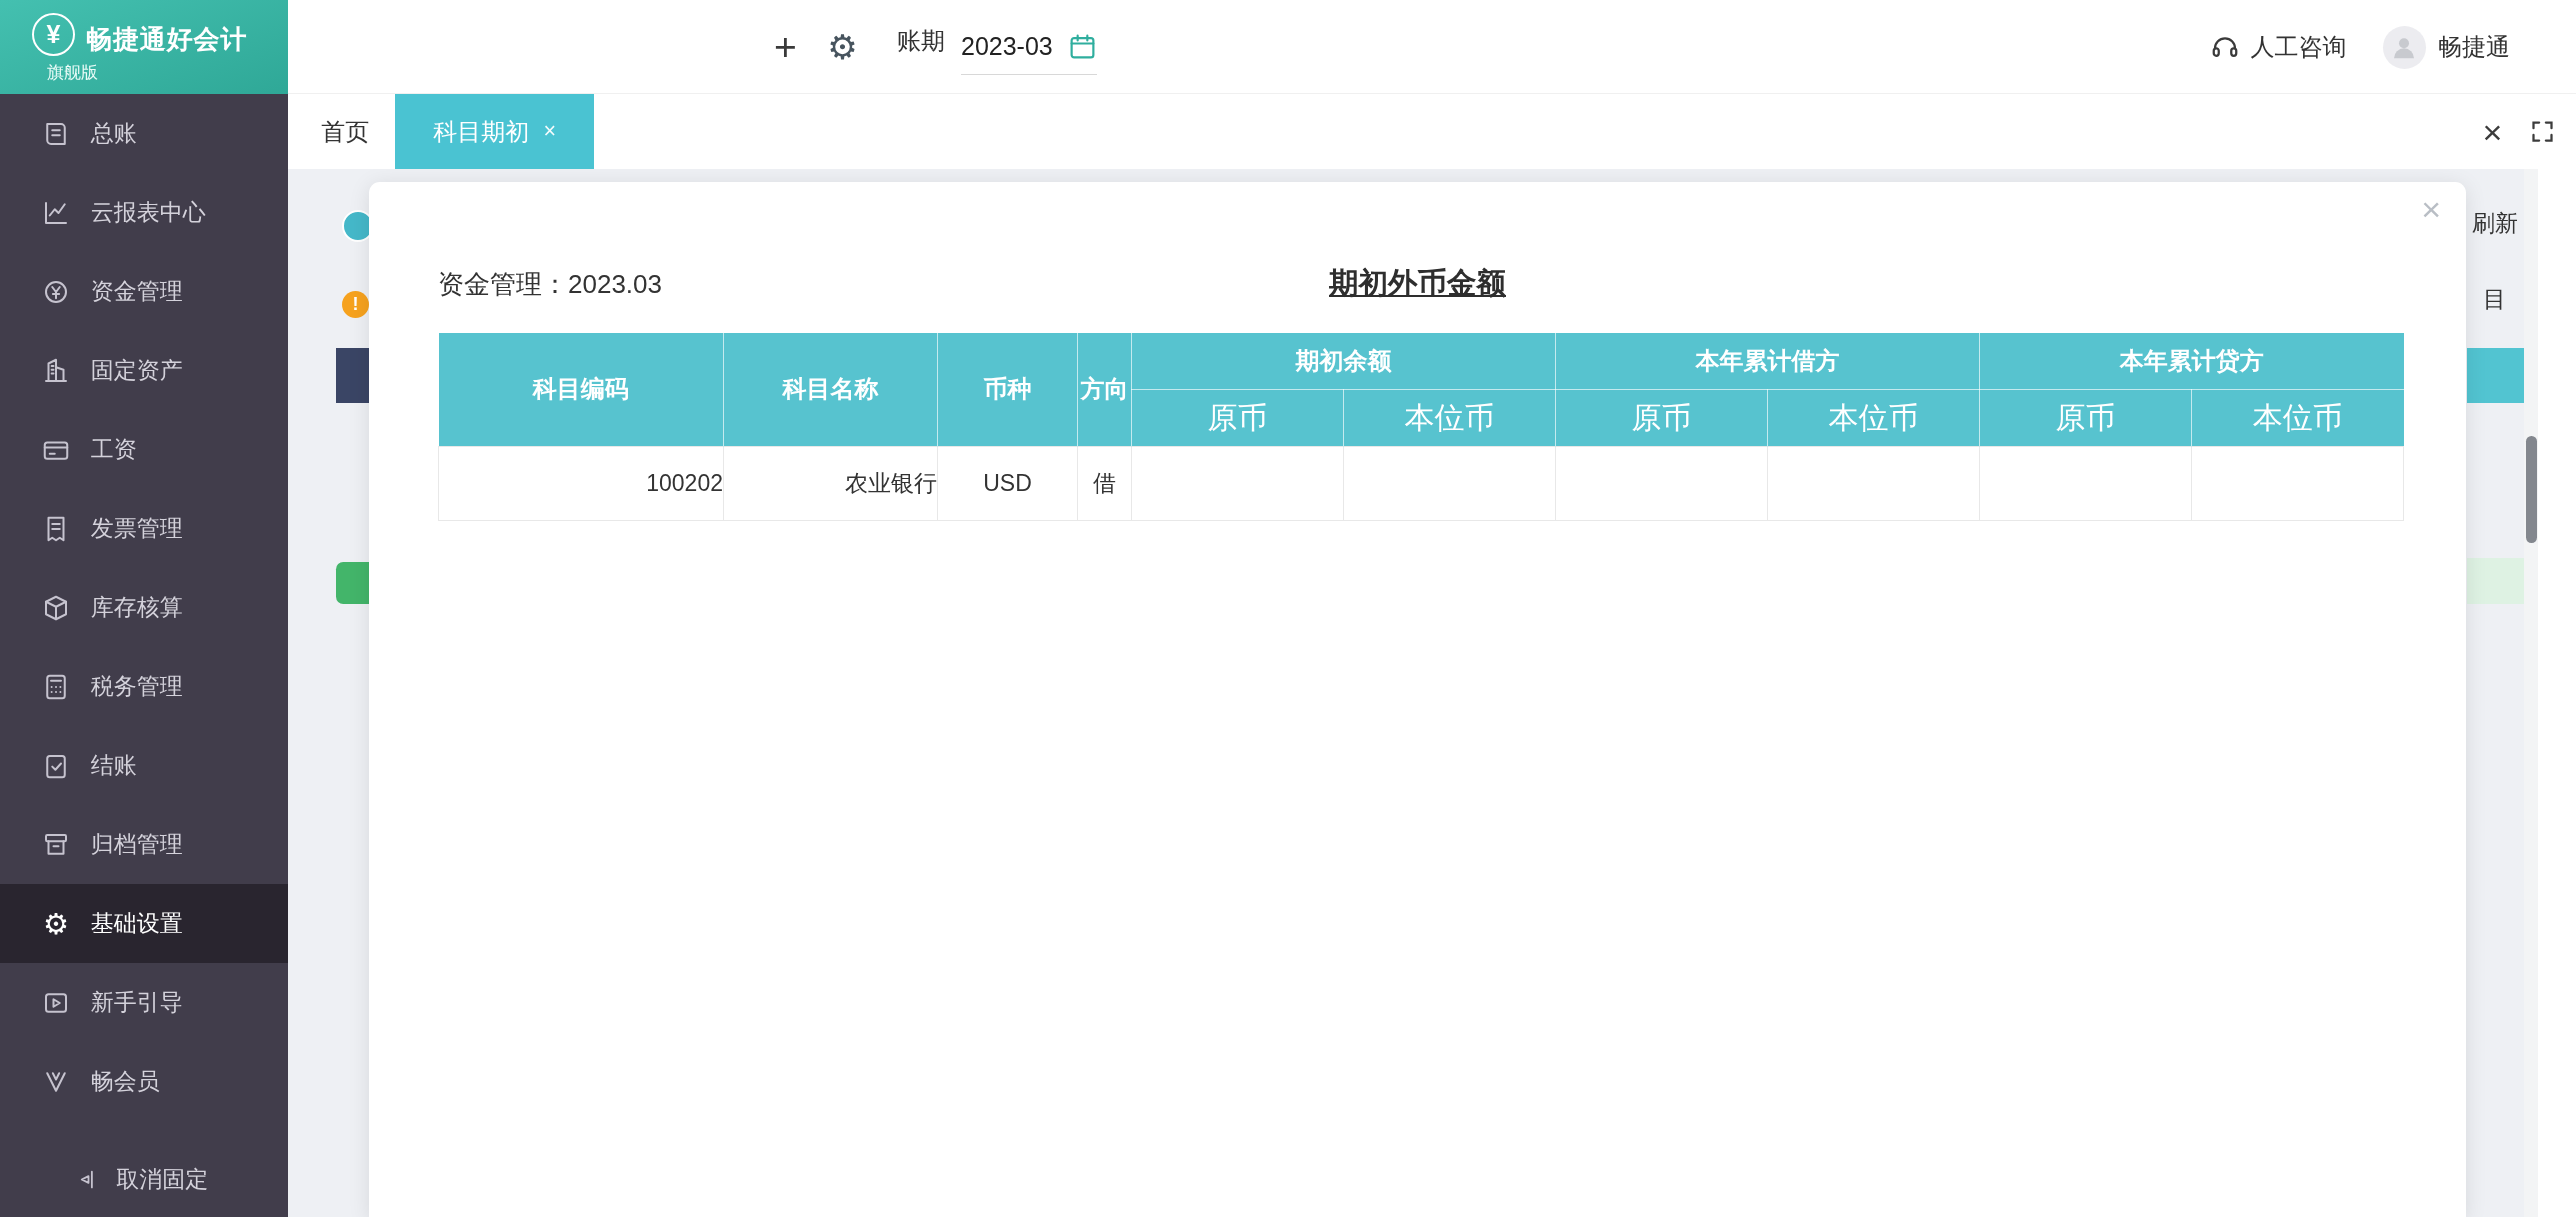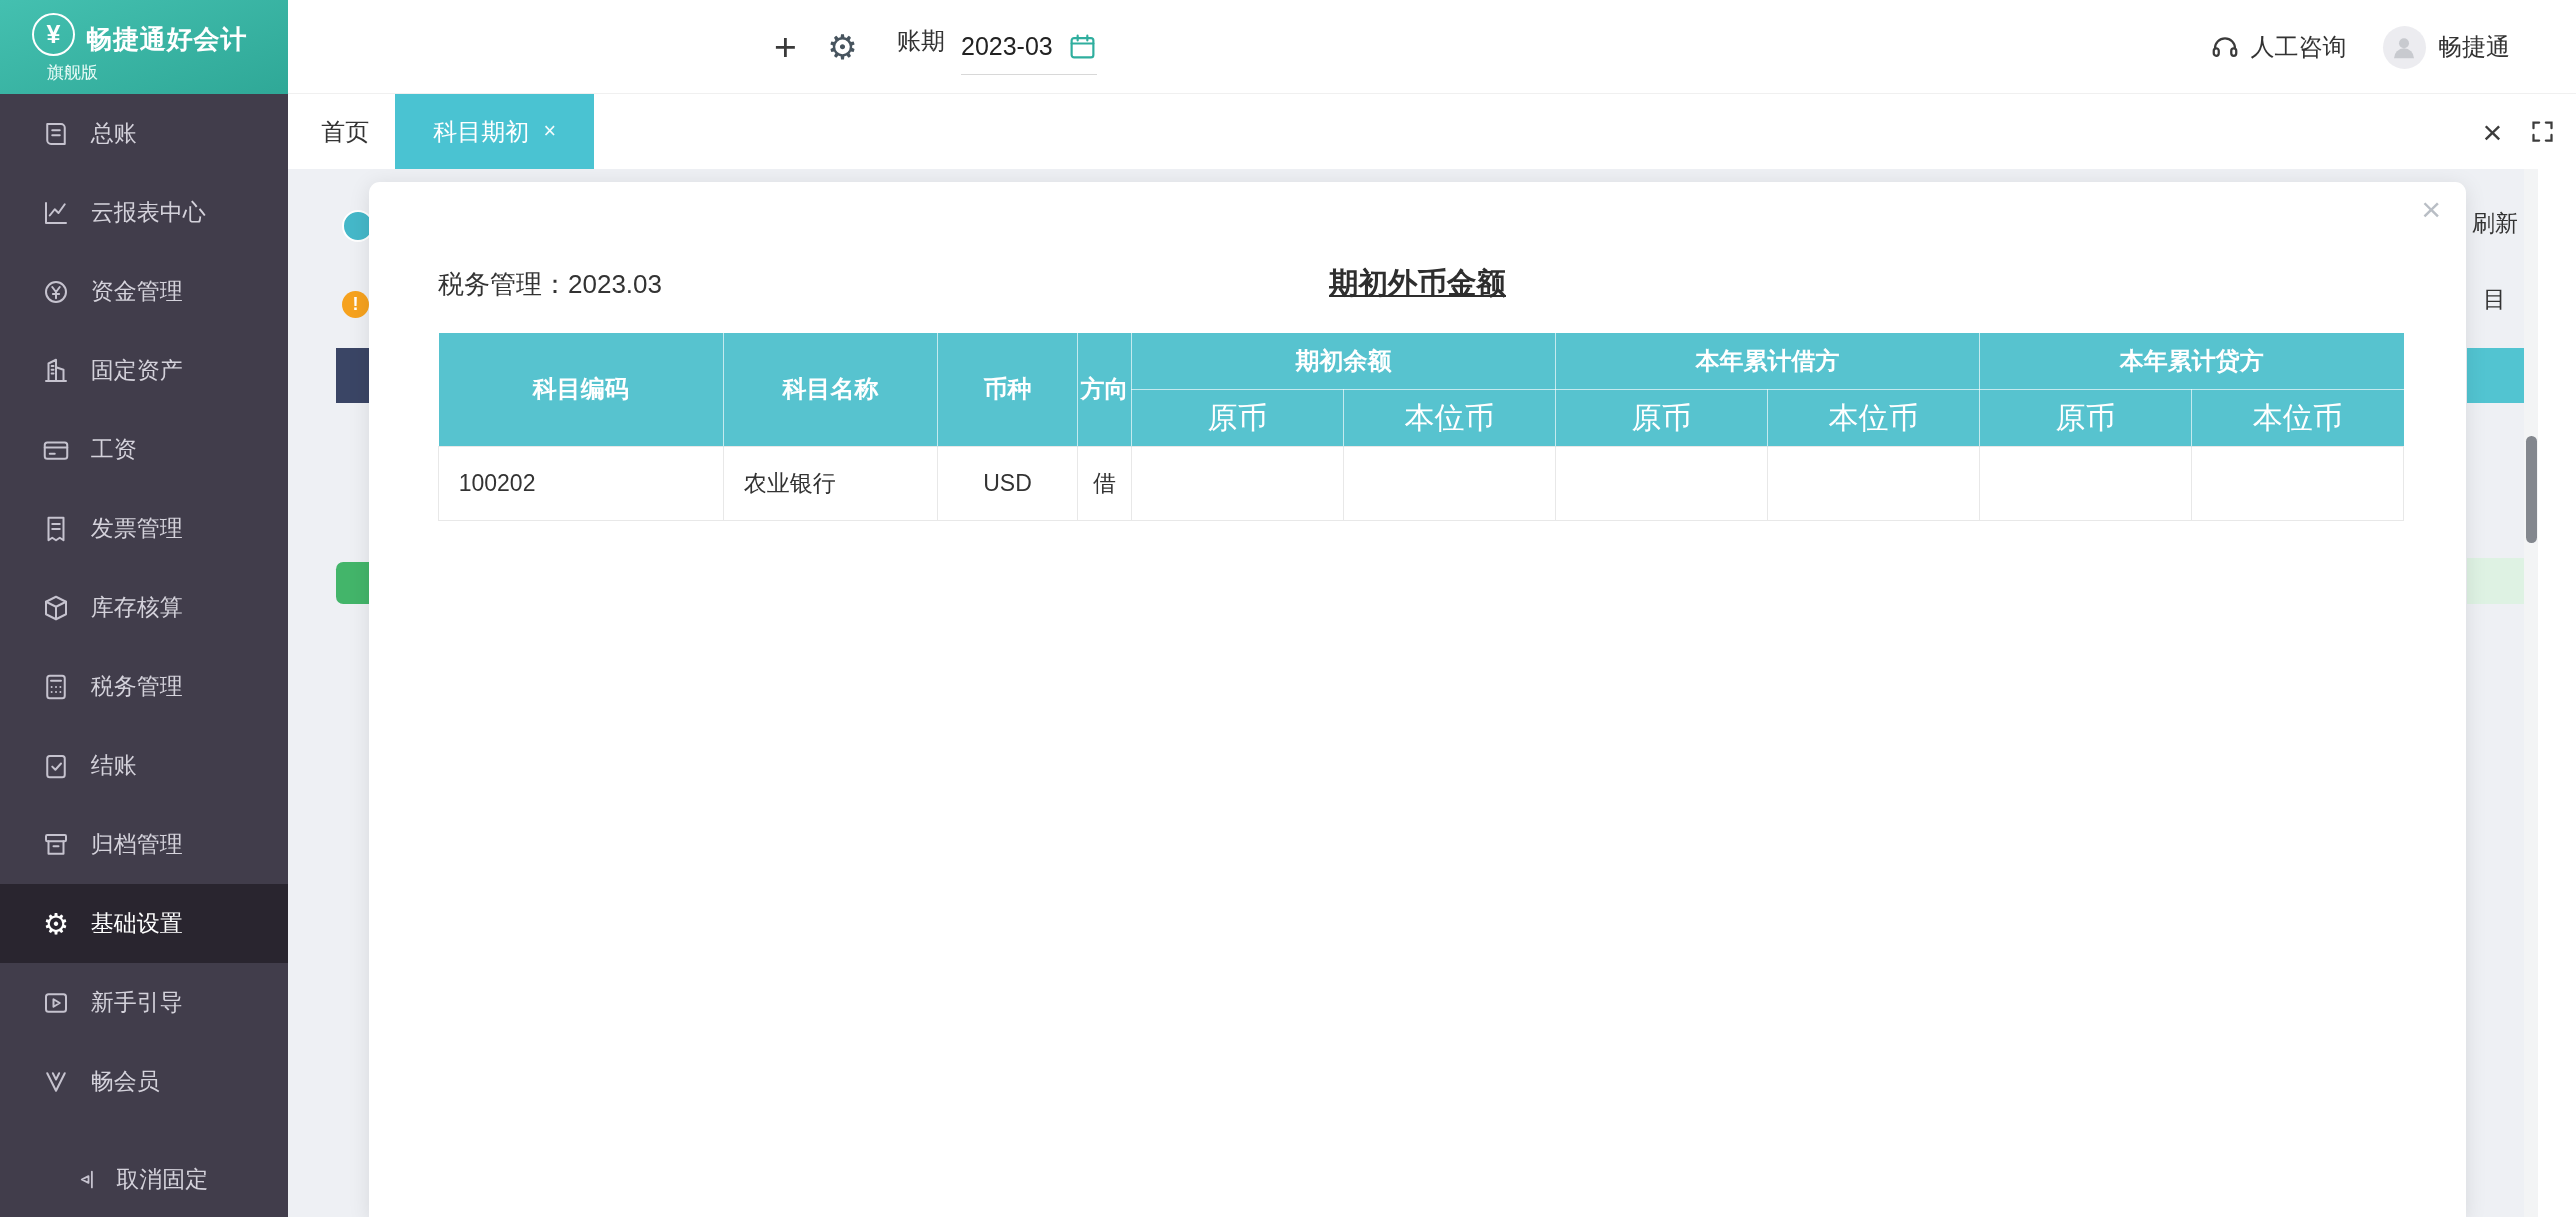--- a/index.html
+++ b/index.html
@@ -92,21 +92,21 @@
   .tbl-wrap { position:absolute; left:69px; top:151px; }
   table.fx { border-collapse:collapse; width:1965px; table-layout:fixed; }
   table.fx thead th { background:#57c3cf; color:#fff; font-size:24px; font-weight:600;
                       border-right:0.9px solid rgba(255,255,255,.65); text-align:center; padding:0; }
   table.fx thead th:last-child { border-right:none; }
   table.fx thead tr.grp th { height:57px; }
   table.fx thead tr.grp th[colspan] { border-bottom:0.9px solid rgba(255,255,255,.65); }
   table.fx thead tr.sub th { height:57px; font-size:30px; font-weight:400; }
   table.fx tbody td { height:74px; font-size:23px; color:#333; background:#fff;
                       border:0.9px solid #e8e8e8; text-align:center; }
-  table.fx tbody td.left { text-align:left; padding-left:19.7px; }
+  table.fx tbody td.left { text-align:right; padding-left:19.7px; }
 </style>
 </head>
 <body>
 
 <div id="app">
 
   <aside class="sidebar">
     <div class="logo">
       <span class="logo-badge">¥</span>
       <span class="logo-txt">畅捷通好会计</span>
@@ -270,21 +270,21 @@
     <div class="frag bg-bar-teal"></div>
     <div class="frag bg-frag-lightgreen"></div>
     <div class="frag right-white"></div>
     <div class="frag scroll-track"></div>
     <div class="frag scroll-thumb"></div>
 
     <div class="modal">
       <span class="modal-close">×</span>
       <div class="modal-head">
         <span class="enable">
-          <span>税务管理：</span><span>2023.03</span>
+          <span>资金管理：</span><span>2023.03</span>
         </span>
         <span class="modal-title">期初外币金额</span>
       </div>
 
       <div class="tbl-wrap">
         <table class="fx">
           <colgroup>
             <col style="width:285px">
               <col style="width:214px">
               <col style="width:140px">

